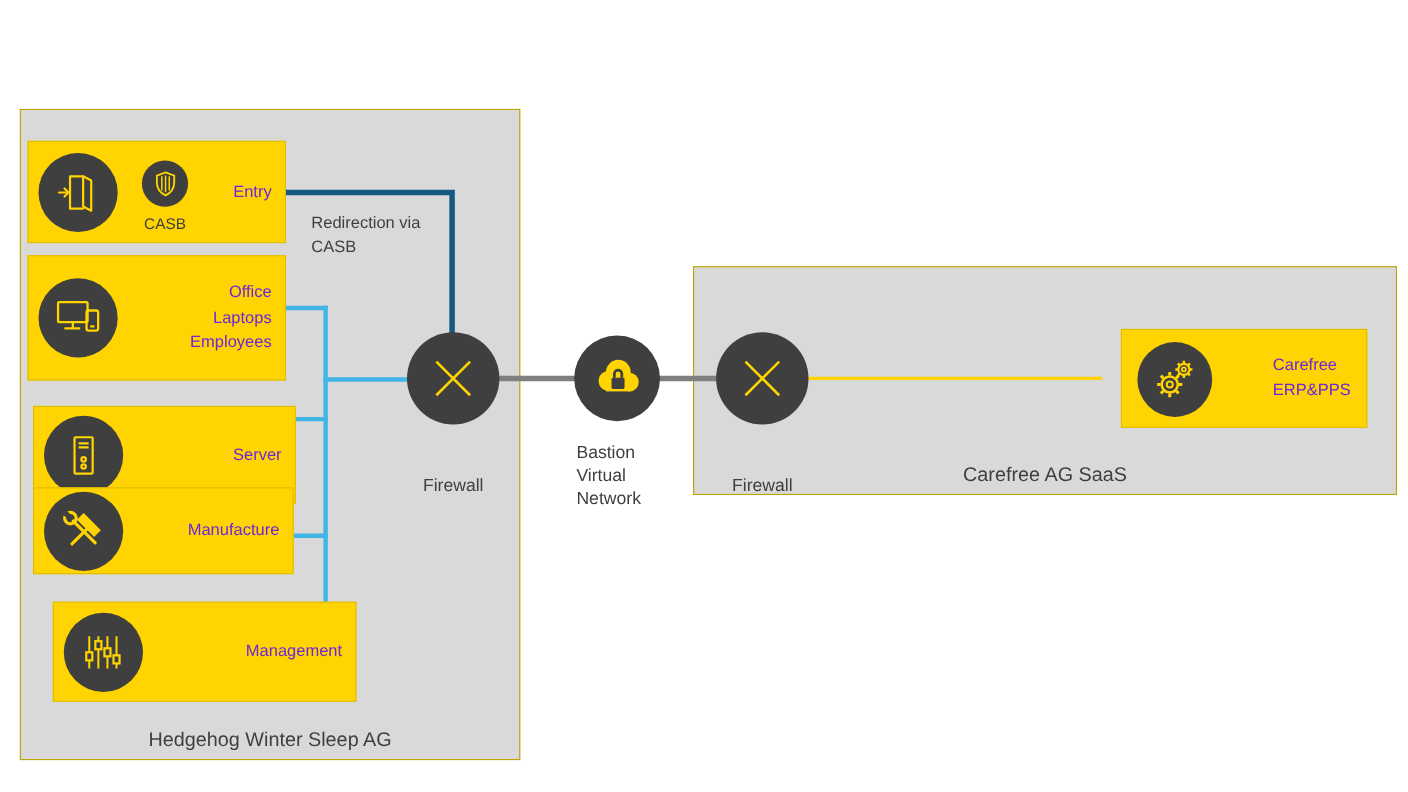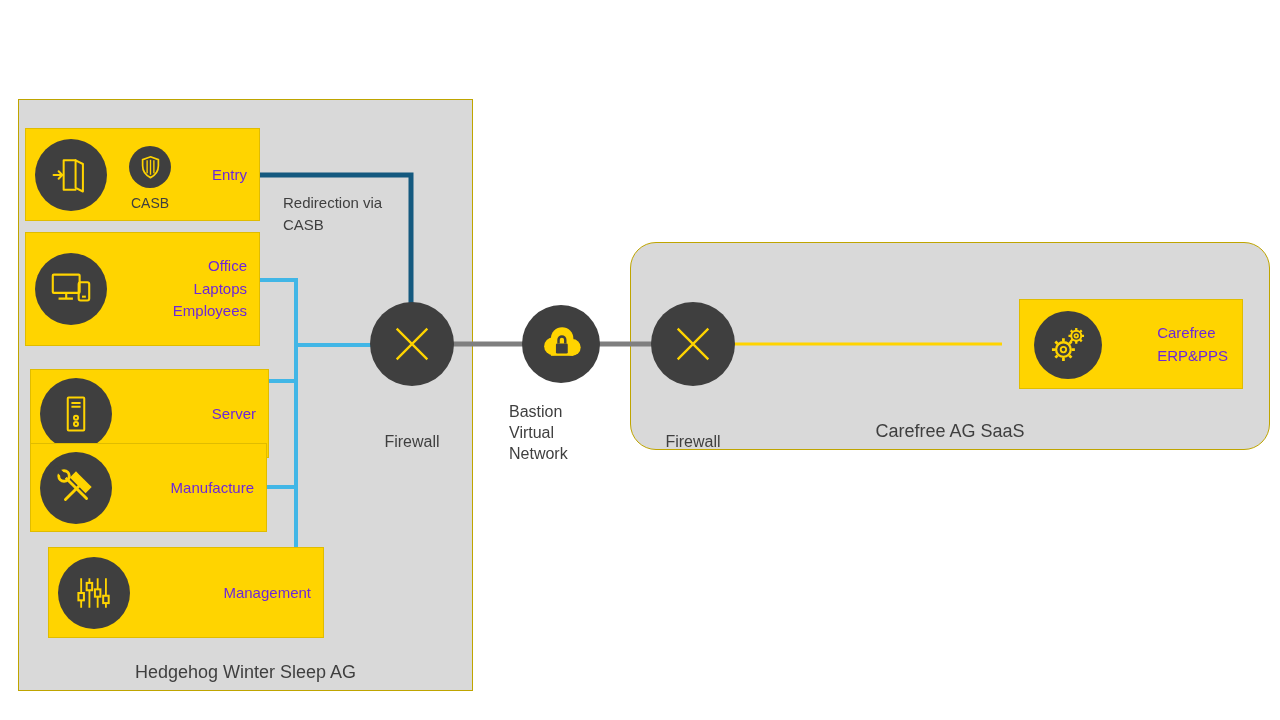--- a/index.html
+++ b/index.html
@@ -46,21 +46,21 @@
 </style>
 </head>
 <body>
 
 <div id="canvas">
 
   <div class="zone" style="left:18px; top:99px; width:455px; height:592px;">
     <div class="zone-label">Hedgehog  Winter Sleep AG</div>
   </div>
 
-  <div class="zone" style="left:630px; top:242px; width:640px; height:208px;border-radius:26px;">
+  <div class="zone" style="left:630px; top:242px; width:640px; height:208px;">
     <div class="zone-label">Carefree AG SaaS</div>
   </div>
 
   <svg class="connectors" width="1280" height="720" viewBox="0 0 1280 720">
     <polyline points="260,175 411,175 411,310" fill="none" stroke="#14597F" stroke-width="5"></polyline>
     <line x1="296" y1="278" x2="296" y2="594" stroke="#41B6E6" stroke-width="4"></line>
     <line x1="260" y1="280" x2="298" y2="280" stroke="#41B6E6" stroke-width="4"></line>
     <line x1="267" y1="381" x2="298" y2="381" stroke="#41B6E6" stroke-width="4"></line>
     <line x1="267" y1="487" x2="298" y2="487" stroke="#41B6E6" stroke-width="4"></line>
     <line x1="270" y1="592" x2="298" y2="592" stroke="#41B6E6" stroke-width="4"></line>
@@ -108,21 +108,21 @@
       <svg width="44" height="44" viewBox="0 0 48 48" fill="none" stroke="#FFD400" stroke-width="2.2">
         <rect x="15" y="6" width="18" height="36" rx="1"></rect>
         <path d="M19 12 H29 M19 16 H29"></path>
         <circle cx="24" cy="28" r="2.2"></circle>
         <circle cx="24" cy="35" r="2.2"></circle>
       </svg>
     </div>
     <div class="node-label">Server</div>
   </div>
 
-  <div class="node" style="left:30px; top:443px; width:237px; height:89px;">
+  <div class="node" style="left:30px; top:443px; width:237px; height:79px;">
     <div class="circle big-circle">
       <svg width="46" height="46" viewBox="0 0 48 48" fill="none" stroke="#FFD400" stroke-width="3" stroke-linecap="round">
         <path d="M13 36 L29 20"></path>
         <path d="M24 13 L34 23" stroke-width="9" stroke-linecap="square"></path>
         <path d="M14 14 L35 35"></path>
         <circle cx="11.5" cy="11.5" r="5.5" stroke-width="3"></circle>
         <path d="M11.5 11.5 L3.5 3.5" stroke="#3F3F3F" stroke-width="5"></path>
       </svg>
     </div>
     <div class="node-label">Manufacture</div>
@@ -156,21 +156,21 @@
       <g fill="#FFD400">
         <circle cx="17" cy="26" r="8"></circle>
         <circle cx="25" cy="19" r="10"></circle>
         <circle cx="34" cy="27" r="7.5"></circle>
         <rect x="15" y="26" width="20" height="8.5"></rect>
       </g>
       <rect x="19.5" y="23.5" width="10.5" height="9" rx="1.2" fill="#3F3F3F"></rect>
       <path d="M21.8 23.5 v-3.2 a3 3 0 0 1 6 0 v3.2" stroke="#3F3F3F" stroke-width="2.2" fill="none"></path>
     </svg>
   </div>
-  <div class="free-label" style="left:509px; top:402px;">Bastion
+  <div class="free-label" style="left:524px; top:402px;">Bastion
 Virtual
 Network</div>
 
   <div class="fw-circle" style="left:651px; top:302px;">
     <svg width="46" height="46" viewBox="0 0 48 48" fill="none" stroke="#FFD400" stroke-width="2.4">
       <path d="M8 8 L40 40 M8 40 L40 8"></path>
     </svg>
   </div>
   <div class="free-label center" style="left:633px; top:396px; width:120px;">Firewall</div>
 

